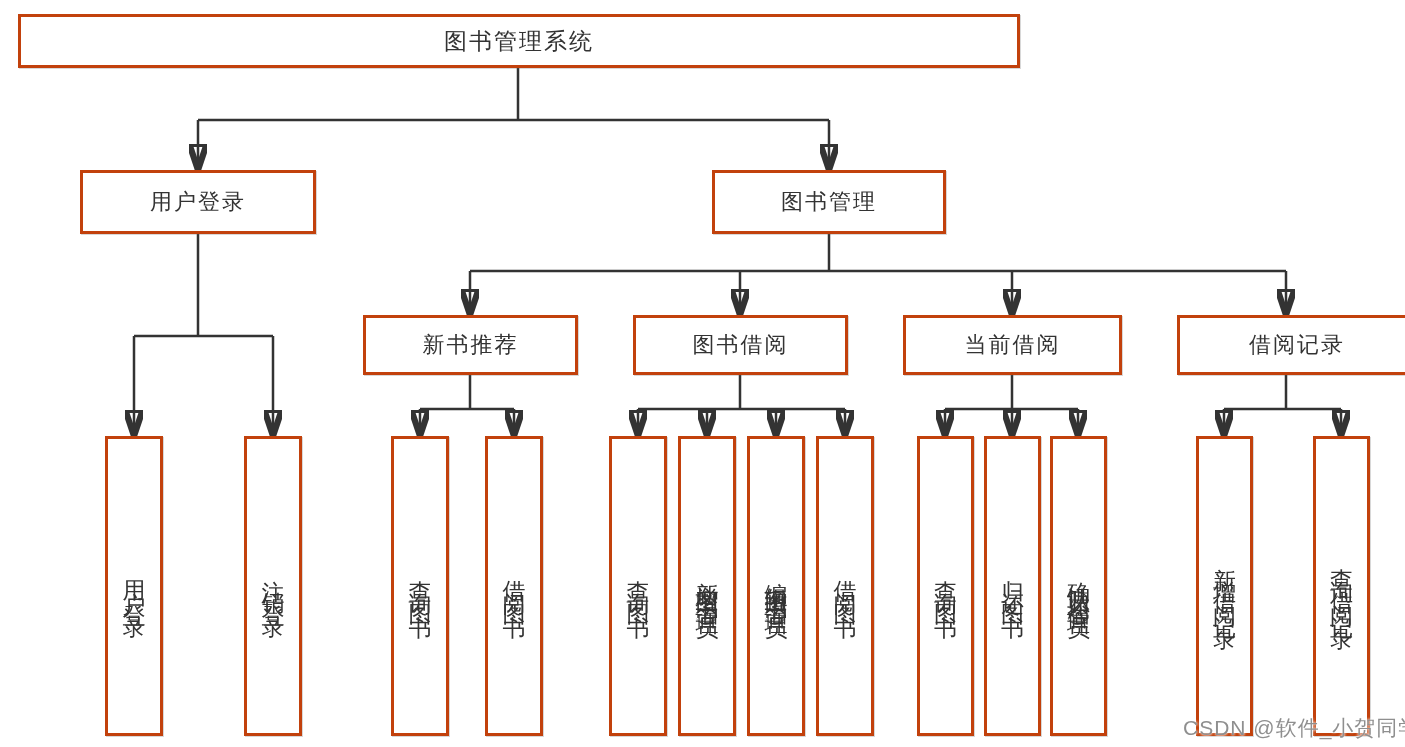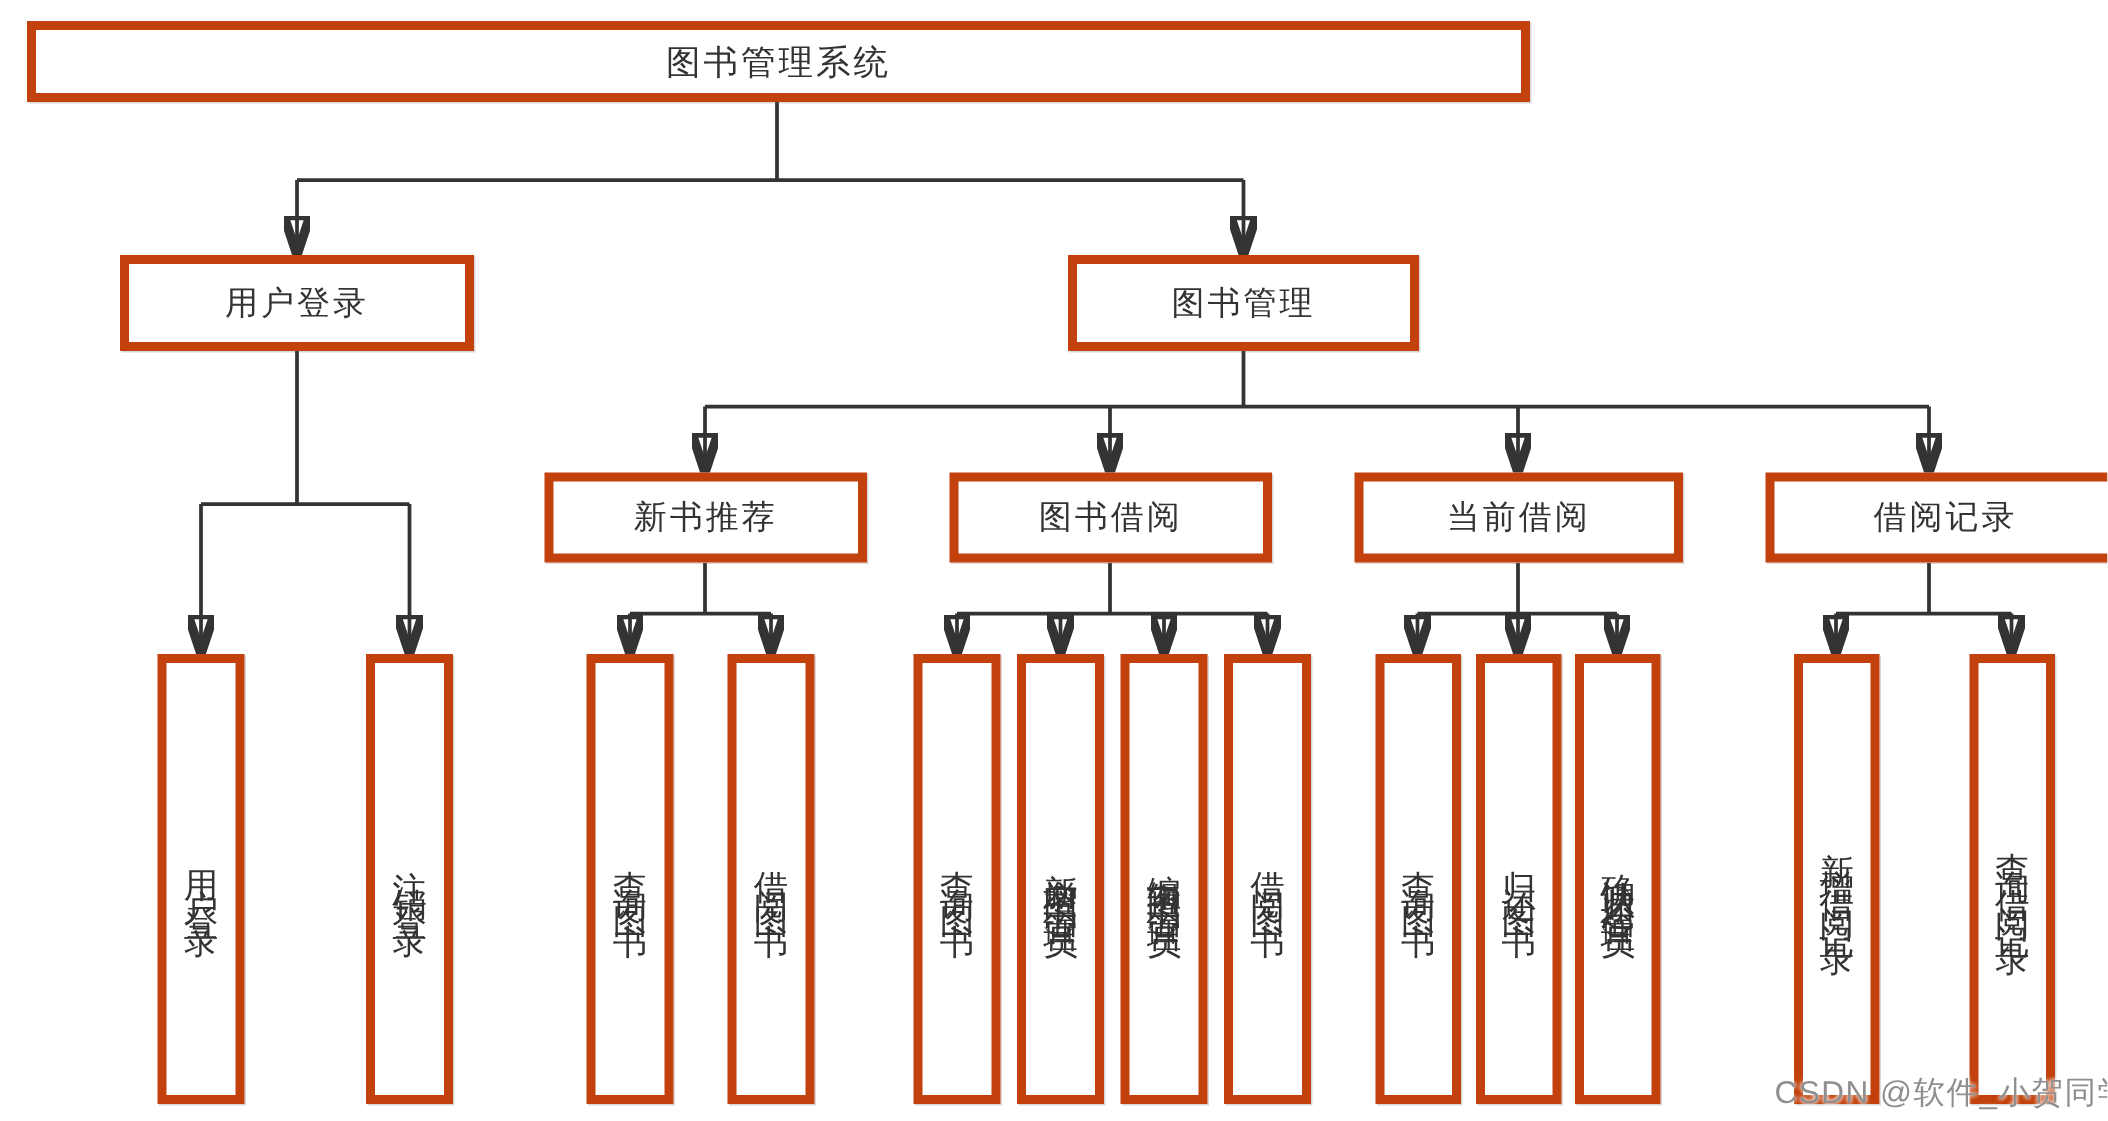--- a/index.html
+++ b/index.html
@@ -17,21 +17,21 @@
     width: 1405px; height: 747px;
   }
   .wires path, .wires line {
     stroke: #333333;
     stroke-width: 2.5;
     fill: none;
   }
   .node {
     position: absolute;
     background: #ffffff;
-    border: 6px solid #c2410c;
+    border: 3px solid #c2410c;
     box-sizing: border-box;
     display: flex;
     align-items: center;
     justify-content: center;
     color: #333333;
     box-shadow: 1px 1px 0 rgba(100,100,100,0.25);
   }
   .node.h {
     font-size: 22px;
     letter-spacing: 2px;

